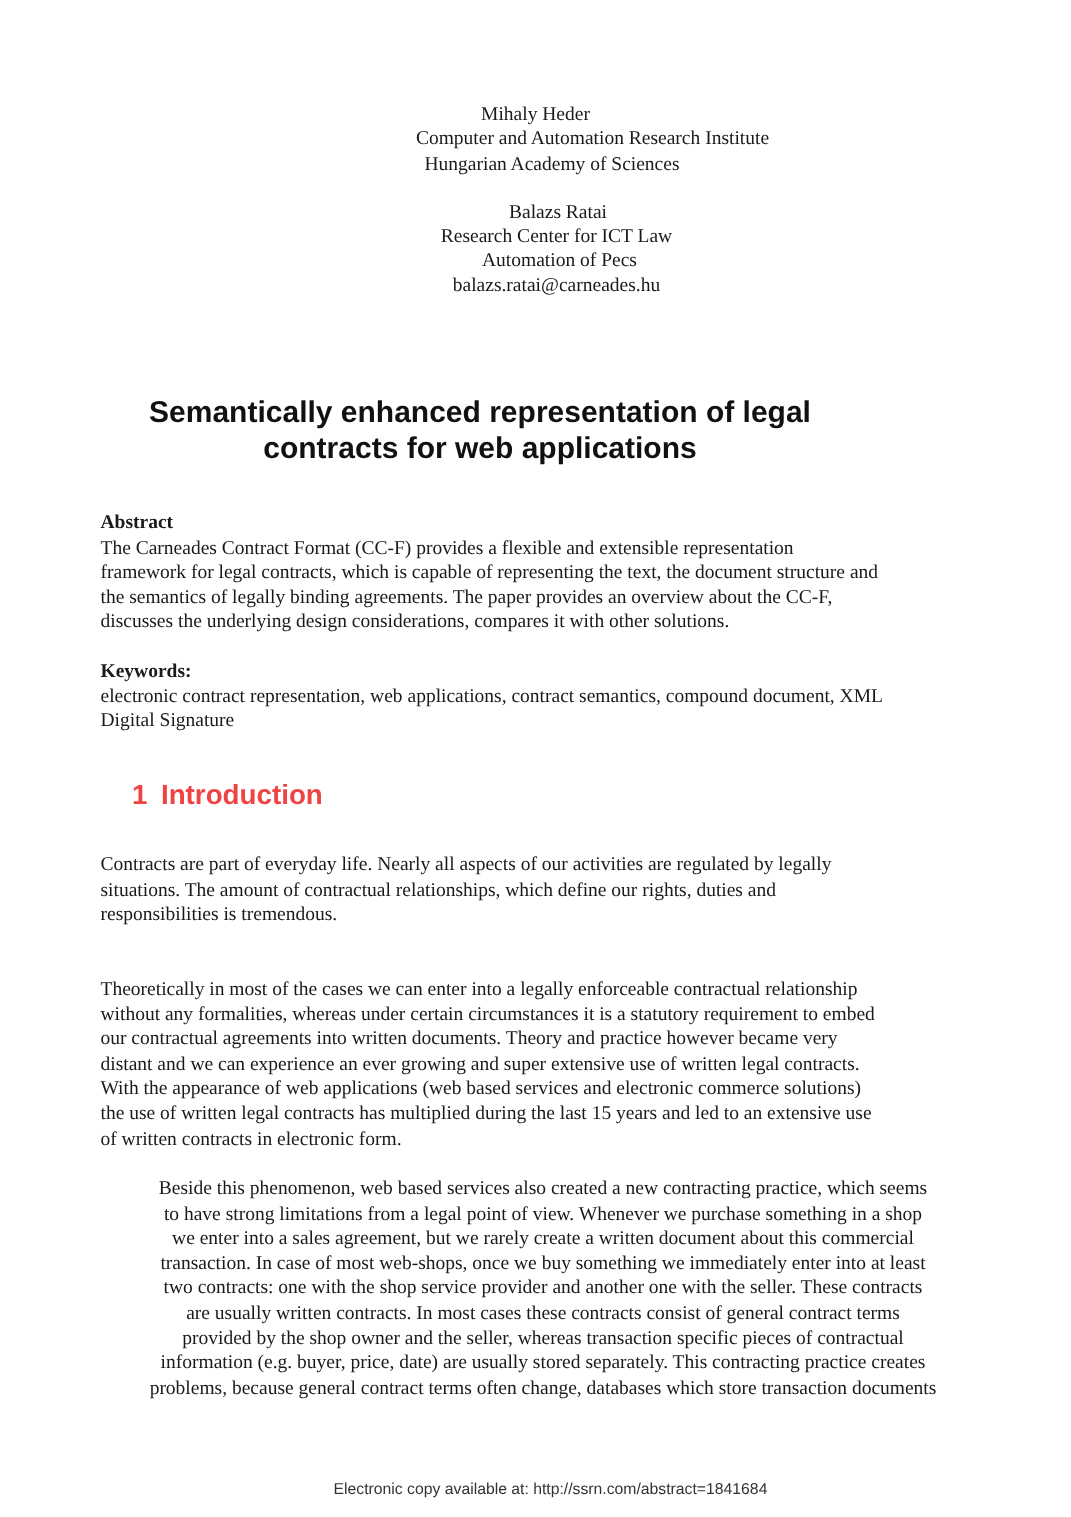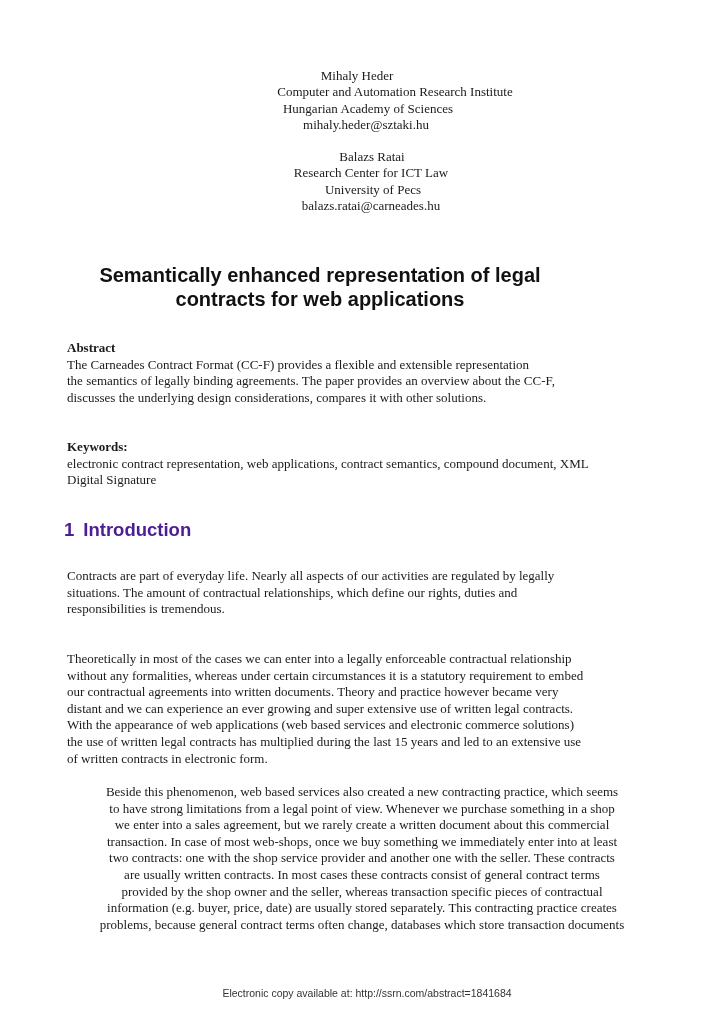--- a/index.html
+++ b/index.html
@@ -65,24 +65,24 @@
       font-size: 13px;
       line-height: 16.6px;
     }
     .body-block .lbl { font-weight: bold; }
     .abstract { top: 340px; }
     .keywords { top: 439px; }
 
     .section-heading {
       position: absolute;
       top: 519px;
-      left: 64px;
+      left: 88px;
       font-size: 18.5px;
       font-weight: bold;
-      color: #4c1d95;
+      color: #ef4444;
     }
     .section-heading .num { margin-right: 9px; }
 
     .para { white-space: nowrap; }
     .p1 { top: 568px; }
     .p2 { top: 651px; }
     .p3 { top: 784px; text-align: center; }
 
     .footer {
       position: absolute;
@@ -98,38 +98,38 @@
 </head>
 <body>
 
 <div class="page">
 
   <div class="authors serif">
     <div class="author-block">
       <div>Mihaly Heder</div>
       <div class="aff-a1">Computer and Automation Research Institute</div>
       <div class="aff2-a1">Hungarian Academy of Sciences</div>
-      <div class="email-a1">mihaly.heder@sztaki.hu</div>
     </div>
     <div class="author-block">
       <div class="name-a2">Balazs Ratai</div>
       <div class="aff-a2">Research Center for ICT Law</div>
-      <div class="aff2-a2">University of Pecs</div>
+      <div class="aff2-a2">Automation of Pecs</div>
       <div class="email-a2">balazs.ratai@carneades.hu</div>
     </div>
   </div>
 
   <div class="title sans">
     <div class="t1">Semantically enhanced representation of legal</div>
     <div>contracts for web applications</div>
   </div>
 
   <div class="body-block abstract serif">
     <div class="lbl">Abstract</div>
     <div class="para">The Carneades Contract Format (CC-F) provides a flexible and extensible representation</div>
+    <div class="para">framework for legal contracts, which is capable of representing the text, the document structure and</div>
     <div class="para">the semantics of legally binding agreements. The paper provides an overview about the CC-F,</div>
     <div class="para">discusses the underlying design considerations,  compares it with other solutions.</div>
   </div>
 
   <div class="body-block keywords serif">
     <div class="lbl">Keywords:</div>
     <div class="para">electronic contract representation, web applications, contract semantics, compound document, XML</div>
     <div class="para">Digital Signature</div>
   </div>
 

